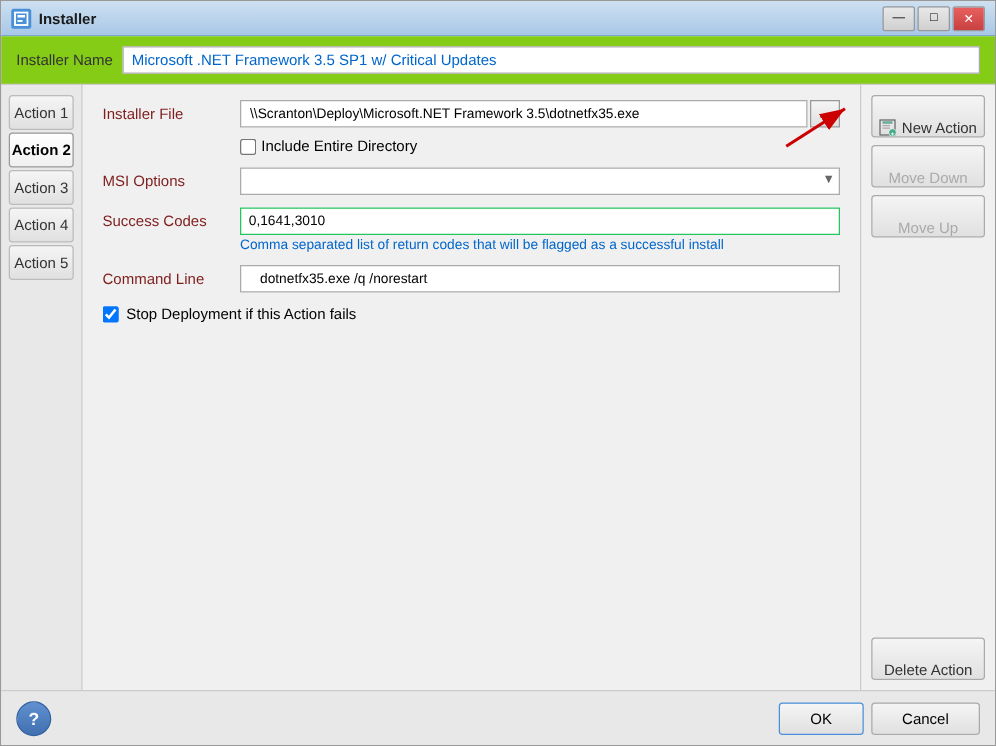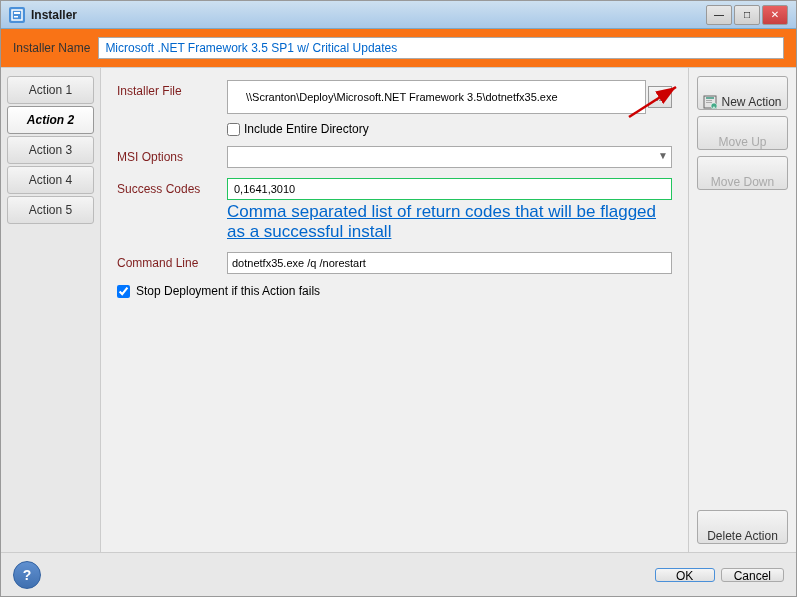--- a/index.html
+++ b/index.html
@@ -64,21 +64,21 @@
       font-size: 10px;
     }
     .title-btn.close {
       background: linear-gradient(to bottom, #e86060, #c84040);
       color: white;
     }
     .installer-name-row {
       display: flex;
       align-items: center;
       padding: 8px 12px;
-      background: #f97316;
+      background: #84cc16;
       border-bottom: 1px solid #ccc;
       flex-shrink: 0;
     }
     .installer-name-label {
       font-size: 12px;
       color: #333;
       margin-right: 8px;
       white-space: nowrap;
     }
     .installer-name-field {
@@ -89,21 +89,21 @@
       padding: 2px 6px;
       font-size: 12px;
       color: #0066cc;
     }
     .main-area {
       display: flex;
       flex: 1;
       overflow: hidden;
     }
     .sidebar {
-      width: 100px;
+      width: 65px;
       background: #e8e8e8;
       border-right: 1px solid #ccc;
       display: flex;
       flex-direction: column;
       padding: 8px 6px;
       gap: 2px;
     }
     .sidebar-item {
       height: 28px;
       display: flex;
@@ -114,21 +114,20 @@
       border-radius: 3px;
       cursor: pointer;
       font-size: 12px;
       color: #333;
     }
     .sidebar-item.active {
       background: linear-gradient(to bottom, #ffffff, #f0f0f0);
       border: 1px solid #999;
       font-weight: 600;
       color: #000;
-      font-style: italic;
     }
     .content-area {
       flex: 1;
       padding: 12px 16px;
       overflow-y: auto;
     }
     .form-row {
       display: flex;
       align-items: flex-start;
       margin-bottom: 10px;
@@ -142,24 +141,24 @@
     }
     .form-control {
       flex: 1;
     }
     .file-input-row {
       display: flex;
       align-items: center;
       gap: 2px;
     }
     .text-input {
-      height: 34px;
-      border: 1px solid #aaa;
-      background: white;
-      padding: 2px 18px;
+      height: 22px;
+      border: 1px solid #aaa;
+      background: white;
+      padding: 2px 7px;
       font-size: 11px;
       flex: 1;
     }
     .browse-btn {
       width: 24px;
       height: 22px;
       background: linear-gradient(to bottom, #f5f5f5, #e0e0e0);
       border: 1px solid #999;
       display: flex;
       align-items: center;
@@ -200,24 +199,23 @@
     }
     .success-codes-input {
       height: 22px;
       border: 1px solid #22c55e;
       background: white;
       padding: 2px 6px;
       font-size: 11px;
       width: 100%;
     }
     .hint-text {
-      font-size: 17px;
+      font-size: 11px;
       color: #0066cc;
       margin-top: 2px;
-      text-decoration: underline;
     }
     .params-input {
       height: 22px;
       border: 1px solid #aaa;
       background: white;
       padding: 2px 6px;
       font-size: 11px;
       width: 100%;
     }
     .warning-text {
@@ -228,21 +226,21 @@
     }
     .warning-link {
       color: #0066cc;
       text-decoration: underline;
       cursor: pointer;
     }
     .command-line-input {
       height: 22px;
       border: 1px solid #aaa;
       background: white;
-      padding: 2px 4px;
+      padding: 2px 15px;
       font-size: 11px;
       width: 100%;
     }
     .stop-deploy-row {
       display: flex;
       align-items: flex-end;
       gap: 6px;
       margin-top: 4px;
     }
     .right-panel {
@@ -297,23 +295,23 @@
       font-weight: bold;
       font-size: 14px;
       cursor: pointer;
     }
     .bottom-right-btns {
       margin-left: auto;
       display: flex;
       gap: 6px;
     }
     .ok-btn, .cancel-btn {
-      height: 14px;
+      height: 26px;
       min-width: 60px;
-      padding: 0 12px;
+      padding: 0 24px;
       background: linear-gradient(to bottom, #f5f5f5, #e0e0e0);
       border: 1px solid #aaa;
       border-radius: 3px;
       cursor: pointer;
       font-size: 12px;
     }
     .ok-btn {
       border: 1px solid #4a90d9;
     }
     .content-wrapper {
@@ -446,25 +444,25 @@
               <rect x="3" y="5" width="6" height="1" fill="#aaa"></rect>
               <rect x="3" y="7" width="6" height="1" fill="#aaa"></rect>
               <circle cx="11" cy="11" r="3" fill="#4a8" stroke="#fff" stroke-width="0.5"></circle>
               <text x="11" y="13.5" text-anchor="middle" font-size="5" fill="white" font-weight="bold">+</text>
             </svg>
           </span>
           <span>New Action</span>
         </button>
 
         <button class="action-btn disabled" disabled="">
+          <span>Move Down</span>
+        </button>
+
+        <button class="action-btn disabled" disabled="">
           <span>Move Up</span>
-        </button>
-
-        <button class="action-btn disabled" disabled="">
-          <span>Move Down</span>
         </button>
 
         <div class="spacer"></div>
 
         <button class="action-btn">
           <span>Delete Action</span>
         </button>
       </div>
     </div>
   </div>

